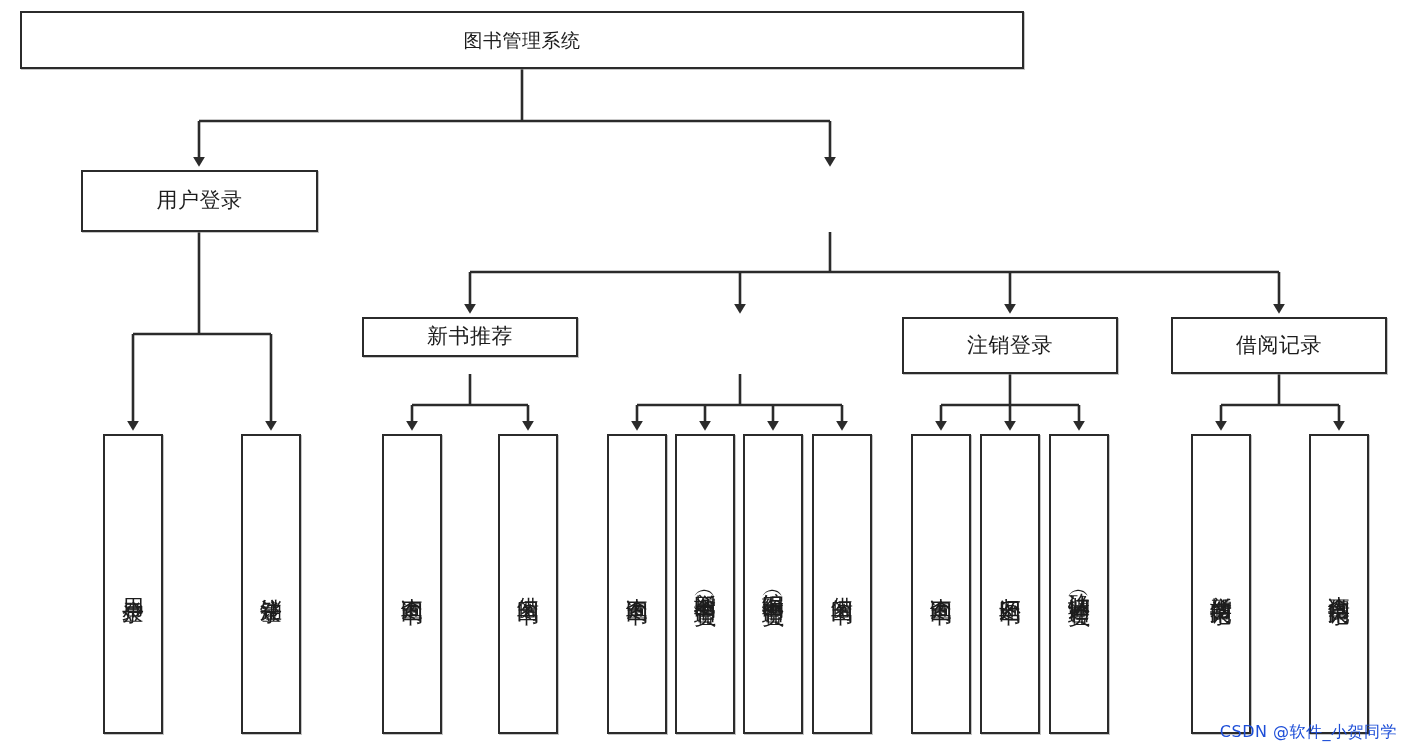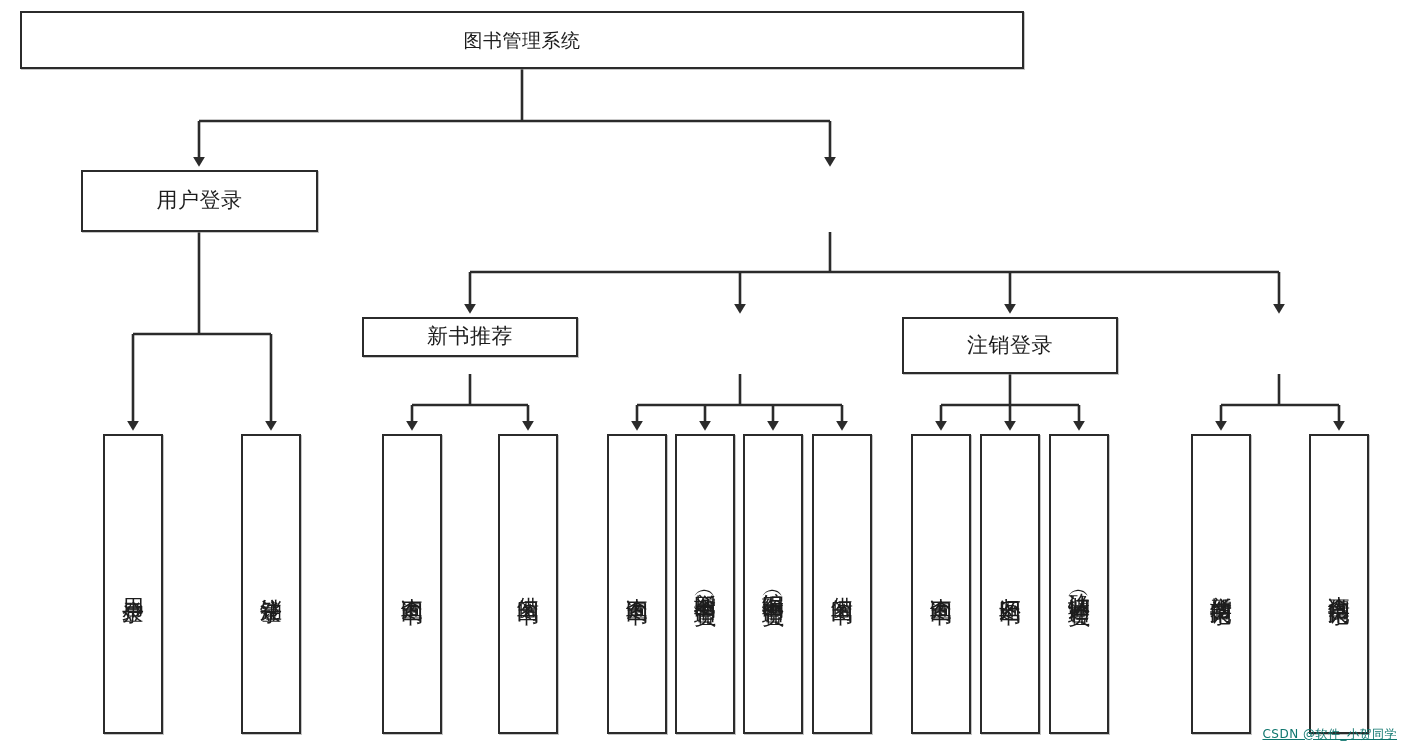--- a/index.html
+++ b/index.html
@@ -62,26 +62,25 @@
     text-orientation: upright;
     font-size: 22px;
     line-height: 1.28;
     letter-spacing: 2px;
     max-height: 100%;
   }
   #watermark {
     position: absolute;
     right: 8px;
     bottom: 4px;
-    font-size: 12px;
-    color: #0f766e;
+    font-size: 16px;
+    color: #1d4ed8;
     letter-spacing: 0.5px;
     white-space: nowrap;
     user-select: none;
-    text-decoration: underline;
   }
 </style>
 </head>
 <body>
 
 <div id="canvas">
 
   <svg id="wires" viewBox="0 0 1405 747" xmlns="http://www.w3.org/2000/svg">
     <defs>
       <marker id="arrow" markerWidth="10" markerHeight="12" refX="1.2" refY="6" orient="auto" markerUnits="userSpaceOnUse">
@@ -140,20 +139,23 @@
   <div class="node horiz" style="left:81px; top:170px; width:237px; height:62px;">
     <span class="label">用户登录</span>
   </div>
 
   <div class="node horiz" style="left:362px; top:317px; width:216px; height:40px;">
     <span class="label">新书推荐</span>
   </div>
   <div class="node horiz" style="left:902px; top:317px; width:216px; height:57px;">
     <span class="label">注销登录</span>
   </div>
+  <div class="node horiz" style="left:1171px; top:317px; width:216px; height:57px;">
+    <span class="label">借阅记录</span>
+  </div>
 
   <div class="node vert" style="left:103px; top:434px; width:60px; height:300px;">
     <span class="label">用户登录</span>
   </div>
   <div class="node vert" style="left:241px; top:434px; width:60px; height:300px;">
     <span class="label">注销登录</span>
   </div>
 
   <div class="node vert" style="left:382px; top:434px; width:60px; height:300px;">
     <span class="label">查询图书</span>

